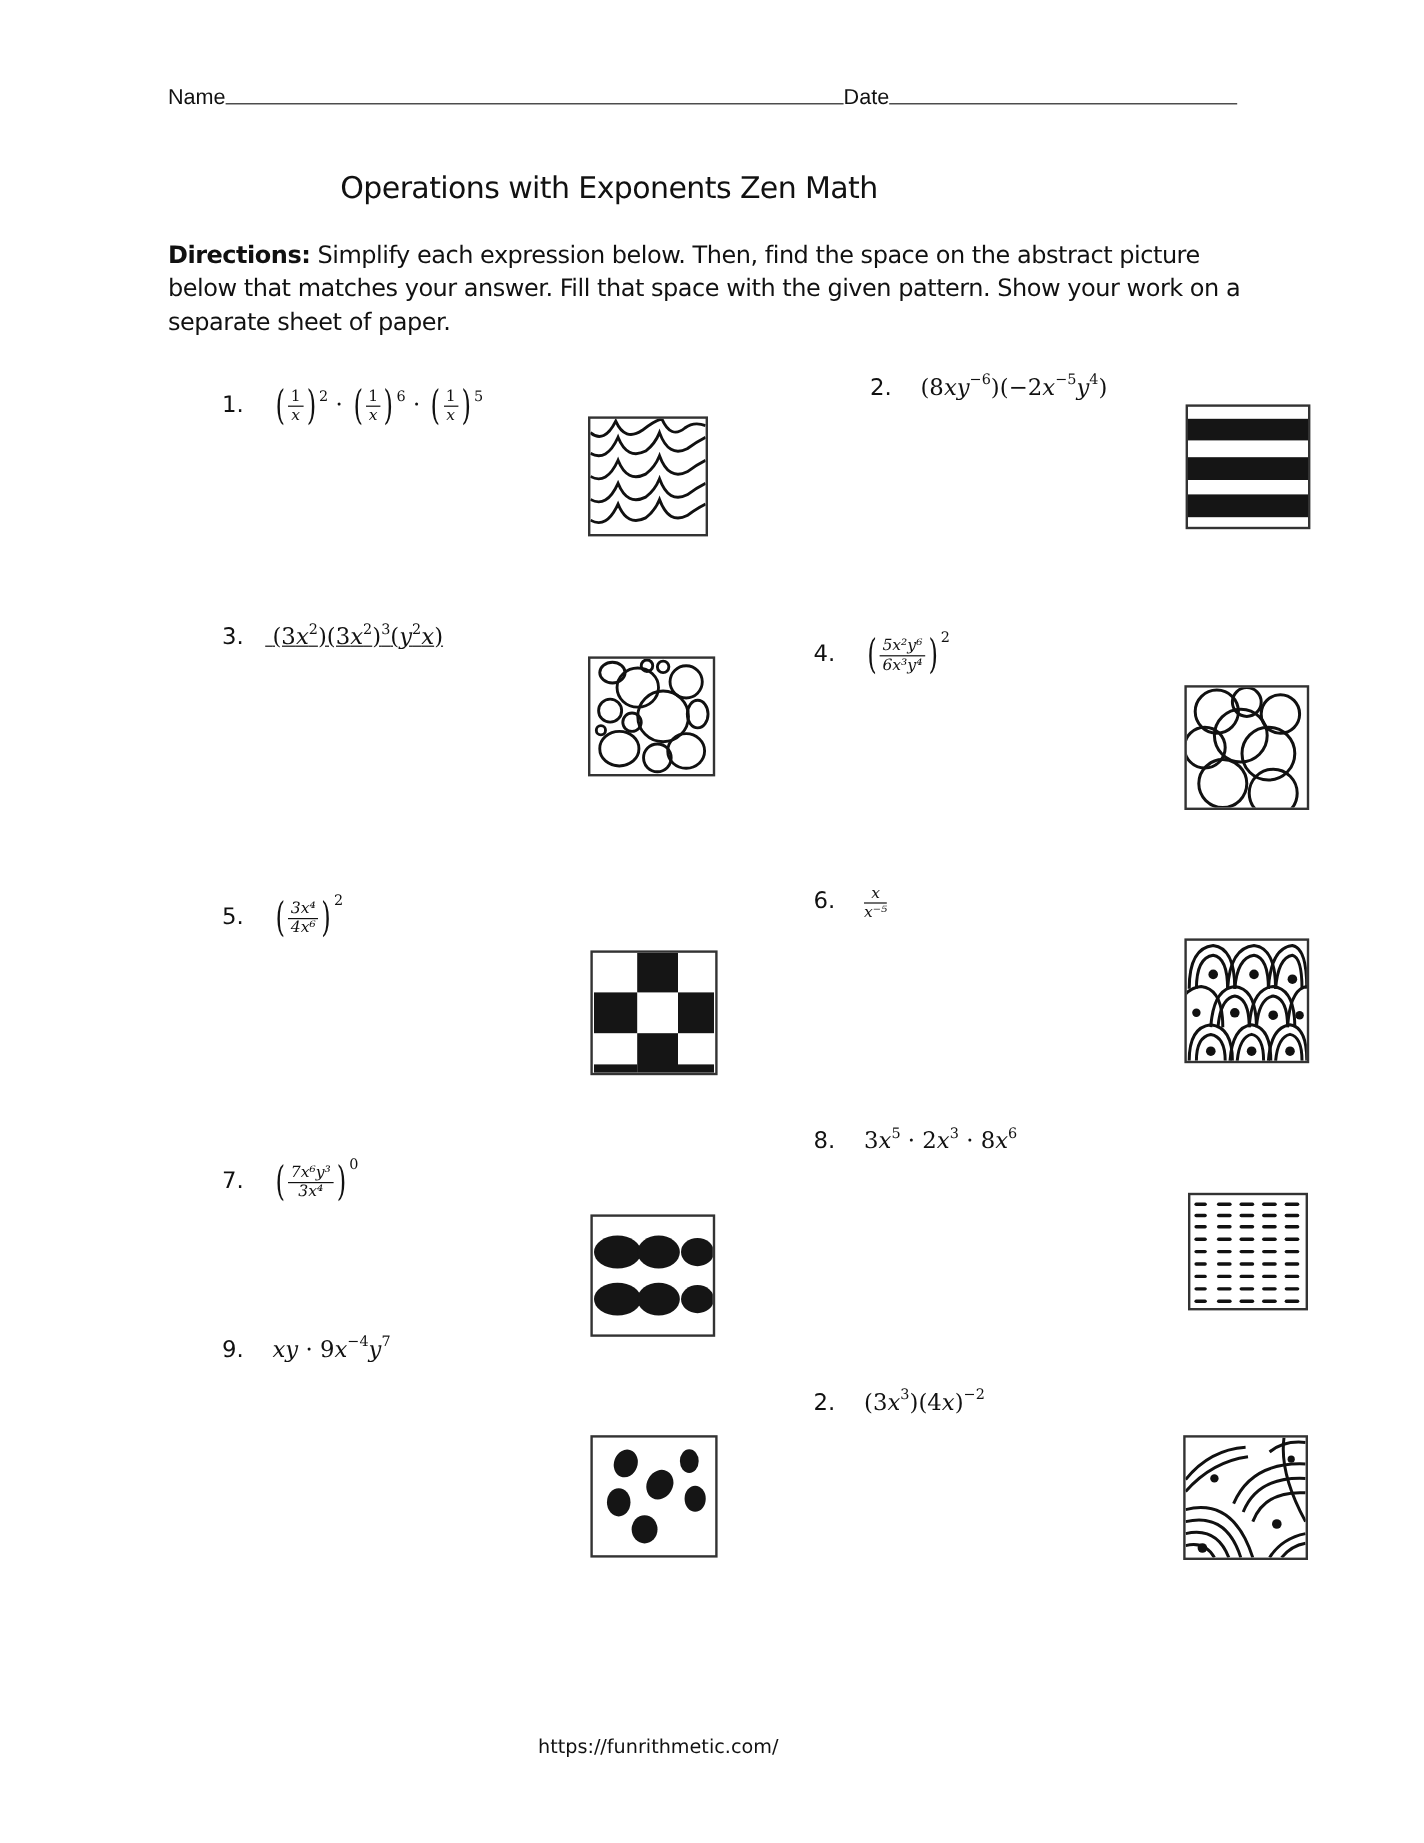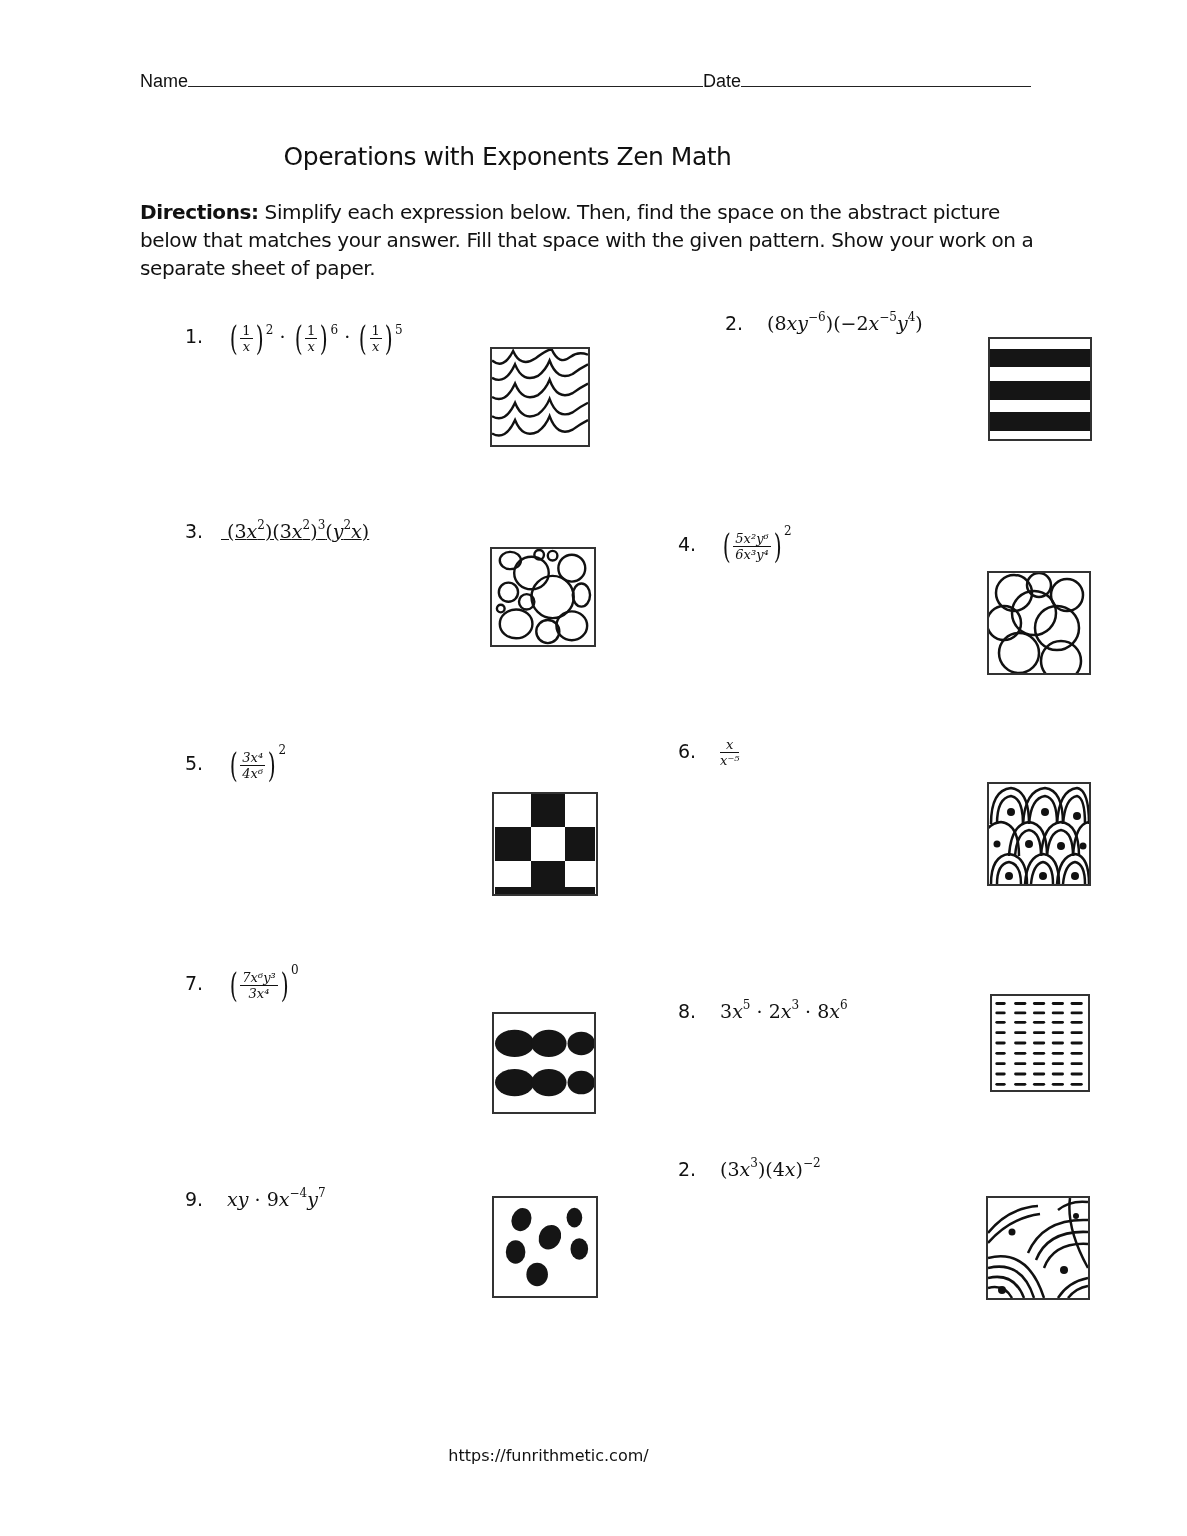--- a/index.html
+++ b/index.html
@@ -192,21 +192,21 @@
   <svg viewBox="0 0 100 100" fill="#151515">
     <ellipse cx="20" cy="30" rx="20" ry="14"></ellipse>
     <ellipse cx="55" cy="30" rx="18" ry="14"></ellipse>
     <ellipse cx="88" cy="30" rx="14" ry="12"></ellipse>
     <ellipse cx="20" cy="70" rx="20" ry="14"></ellipse>
     <ellipse cx="55" cy="70" rx="18" ry="14"></ellipse>
     <ellipse cx="88" cy="70" rx="14" ry="12"></ellipse>
   </svg>
 </div>
 
-<div class="abs prob" style="left:678px; top:1000px;">
+<div class="abs prob" style="left:678px; top:940px;">
   <span class="num">8.</span>
   <span class="math"><span class="n">3</span><span>x</span><sup class="n">5</sup><span class="n"> · </span><span class="n">2</span><span>x</span><sup class="n">3</sup><span class="n"> · </span><span class="n">8</span><span>x</span><sup class="n">6</sup></span>
 </div>
 <div class="abs pattern" style="left:990px; top:994px; width:100px; height:98px;">
   <svg viewBox="0 0 100 100" stroke="#111" stroke-width="3" stroke-linecap="round">
     <g id="dashrow">
       <line x1="4" y1="8" x2="12" y2="8"></line>
         <line x1="24" y1="8" x2="34" y2="8"></line>
         <line x1="44" y1="8" x2="54" y2="8"></line>
         <line x1="64" y1="8" x2="74" y2="8"></line>
@@ -216,21 +216,21 @@
       <use href="#dashrow" y="20"></use>
       <use href="#dashrow" y="31"></use>
       <use href="#dashrow" y="42"></use>
     <use href="#dashrow" y="53"></use>
       <use href="#dashrow" y="64"></use>
       <use href="#dashrow" y="75"></use>
       <use href="#dashrow" y="86"></use>
   </svg>
 </div>
 
-<div class="abs prob" style="left:185px; top:1188px;">
+<div class="abs prob" style="left:185px; top:1114px;">
   <span class="num">9.</span>
   <span class="math"><span>xy</span><span class="n"> · </span><span class="n">9</span><span>x</span><sup class="n">−4</sup><span>y</span><sup class="n">7</sup></span>
 </div>
 <div class="abs pattern" style="left:492px; top:1196px; width:106px; height:102px;">
   <svg viewBox="0 0 100 100" fill="#151515">
     <ellipse cx="26" cy="22" rx="10" ry="12" transform="rotate(20 26 22)"></ellipse>
     <ellipse cx="80" cy="20" rx="8" ry="10"></ellipse>
     <ellipse cx="55" cy="40" rx="11" ry="13" transform="rotate(30 55 40)"></ellipse>
     <ellipse cx="20" cy="55" rx="10" ry="12"></ellipse>
     <ellipse cx="85" cy="52" rx="9" ry="11"></ellipse>

